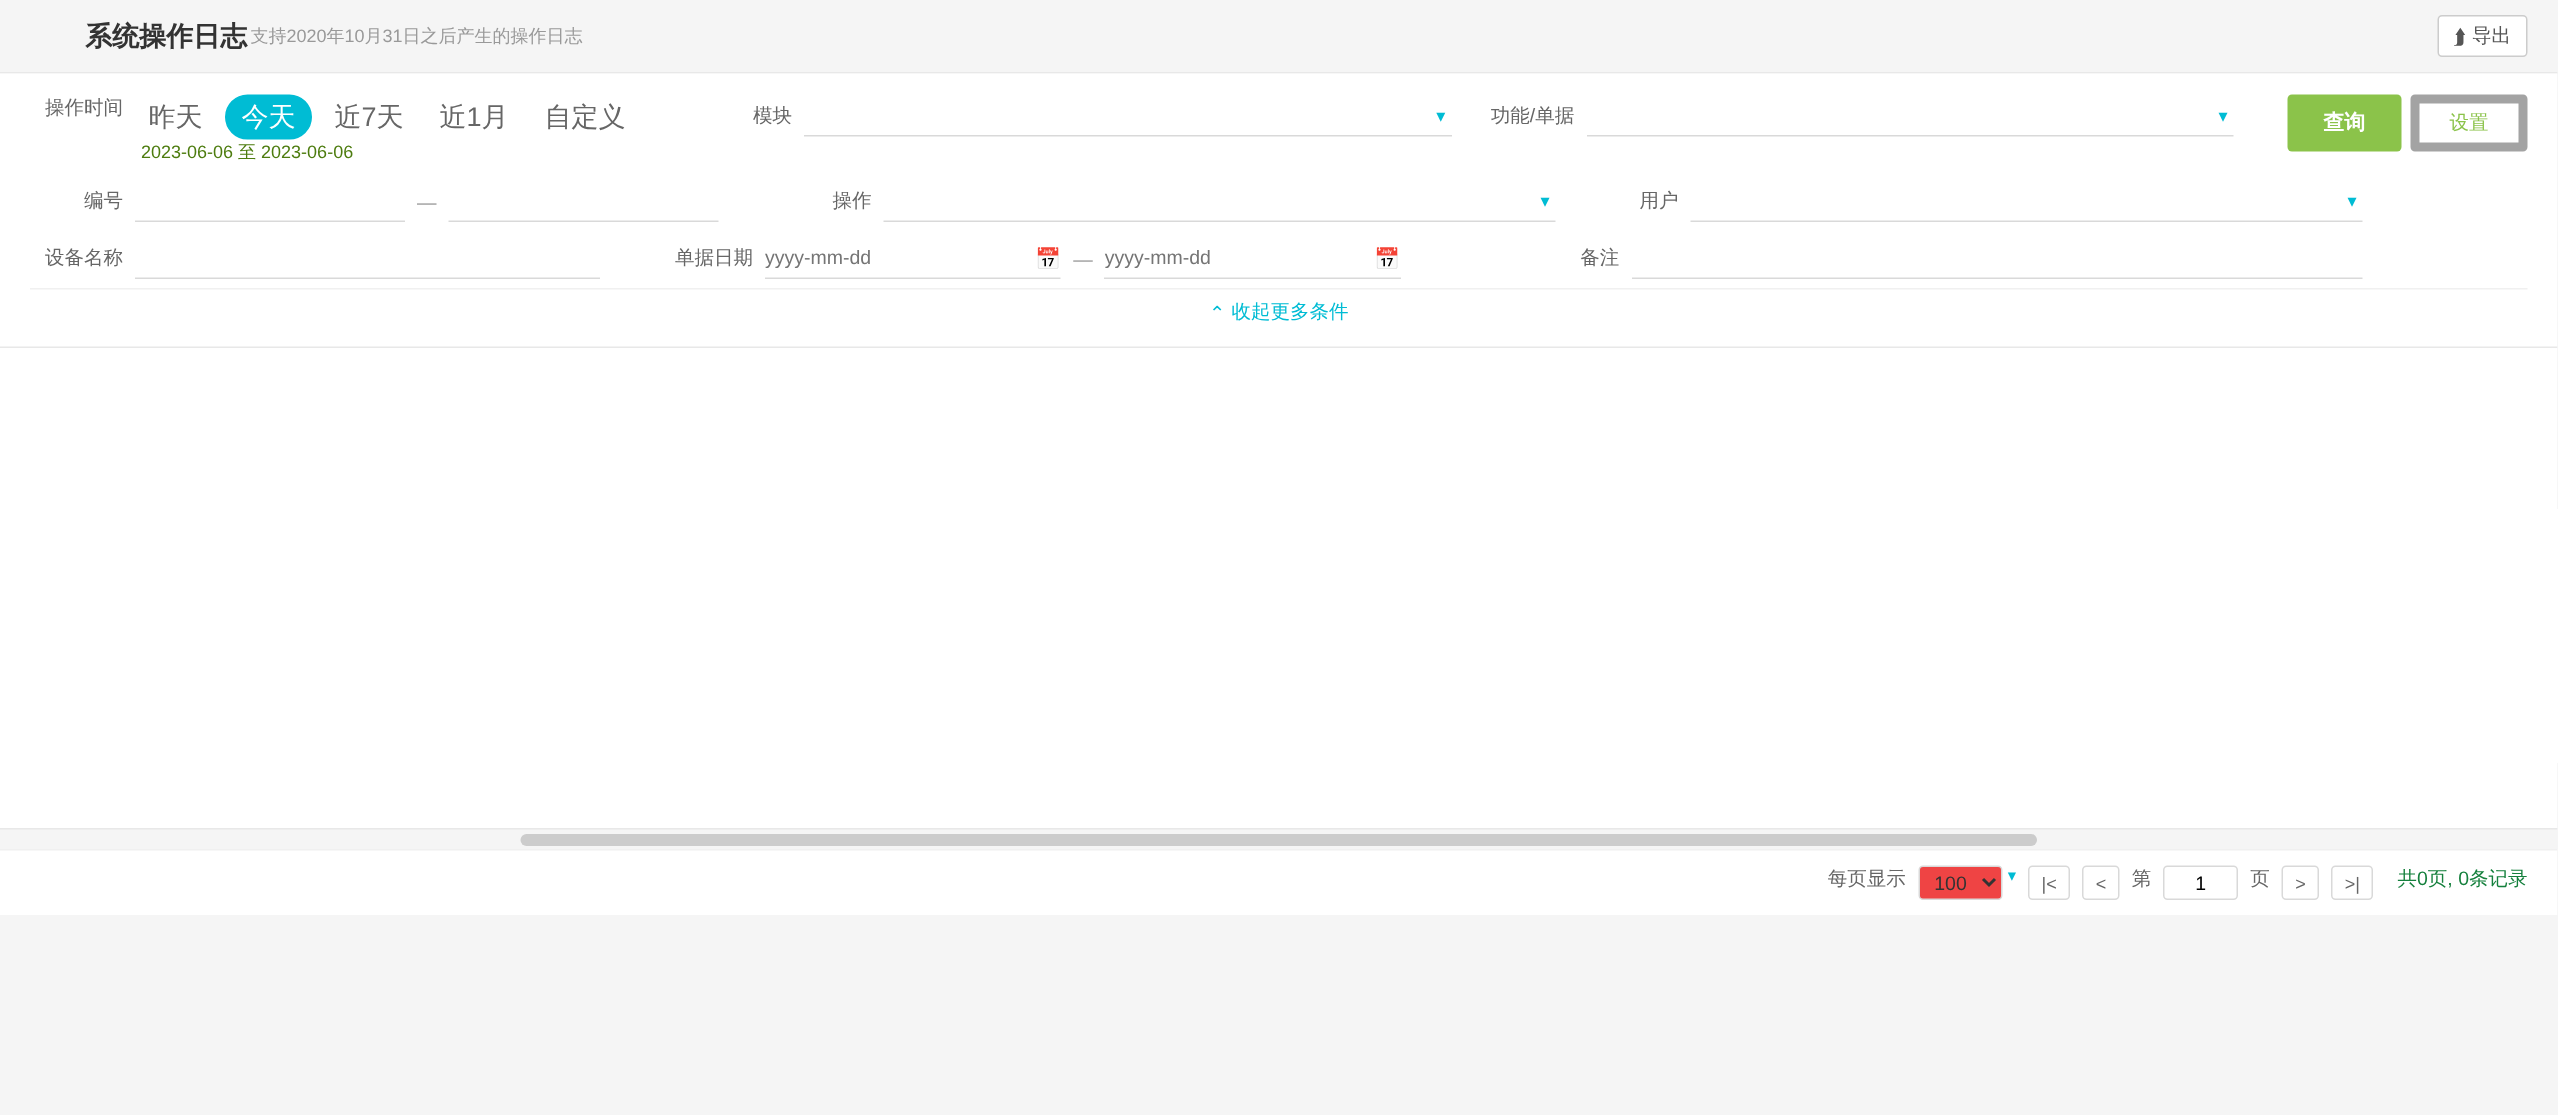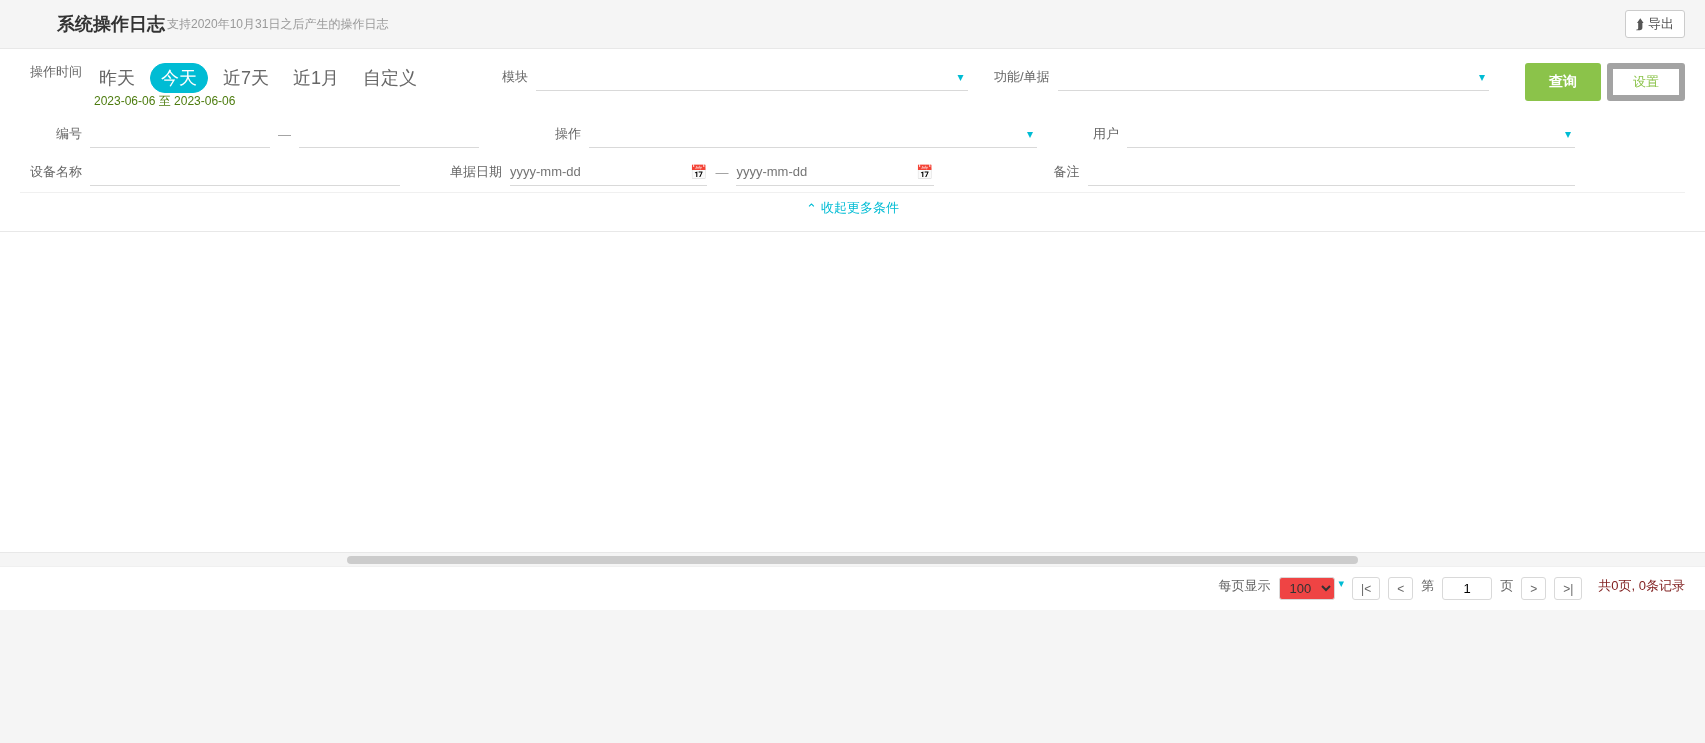--- a/index.html
+++ b/index.html
@@ -123,21 +123,21 @@
     }
     .page-nav-btn {
       border: 1px solid #d9d9d9; background: #fff; padding: 3px 8px;
       border-radius: 3px; cursor: pointer; font-size: 12px; color: #666;
     }
     .page-nav-btn:disabled { color: #ccc; cursor: default; }
     .page-input {
       border: 1px solid #d9d9d9; border-radius: 3px; padding: 2px 6px;
       font-size: 13px; width: 50px; text-align: center;
     }
-    .pagination-info { color: #7f1d1d; font-size: 13px; margin-left: 8px; }
+    .pagination-info { color: #15803d; font-size: 13px; margin-left: 8px; }
 
     .header-right { display: flex; align-items: center; }
   </style>
 </head>
 <body>
 
 <div class="page-header">
   <div style="display:flex; align-items:center;">
     <span class="page-title">系统操作日志</span>
     <span class="page-subtitle">支持2020年10月31日之后产生的操作日志</span>

